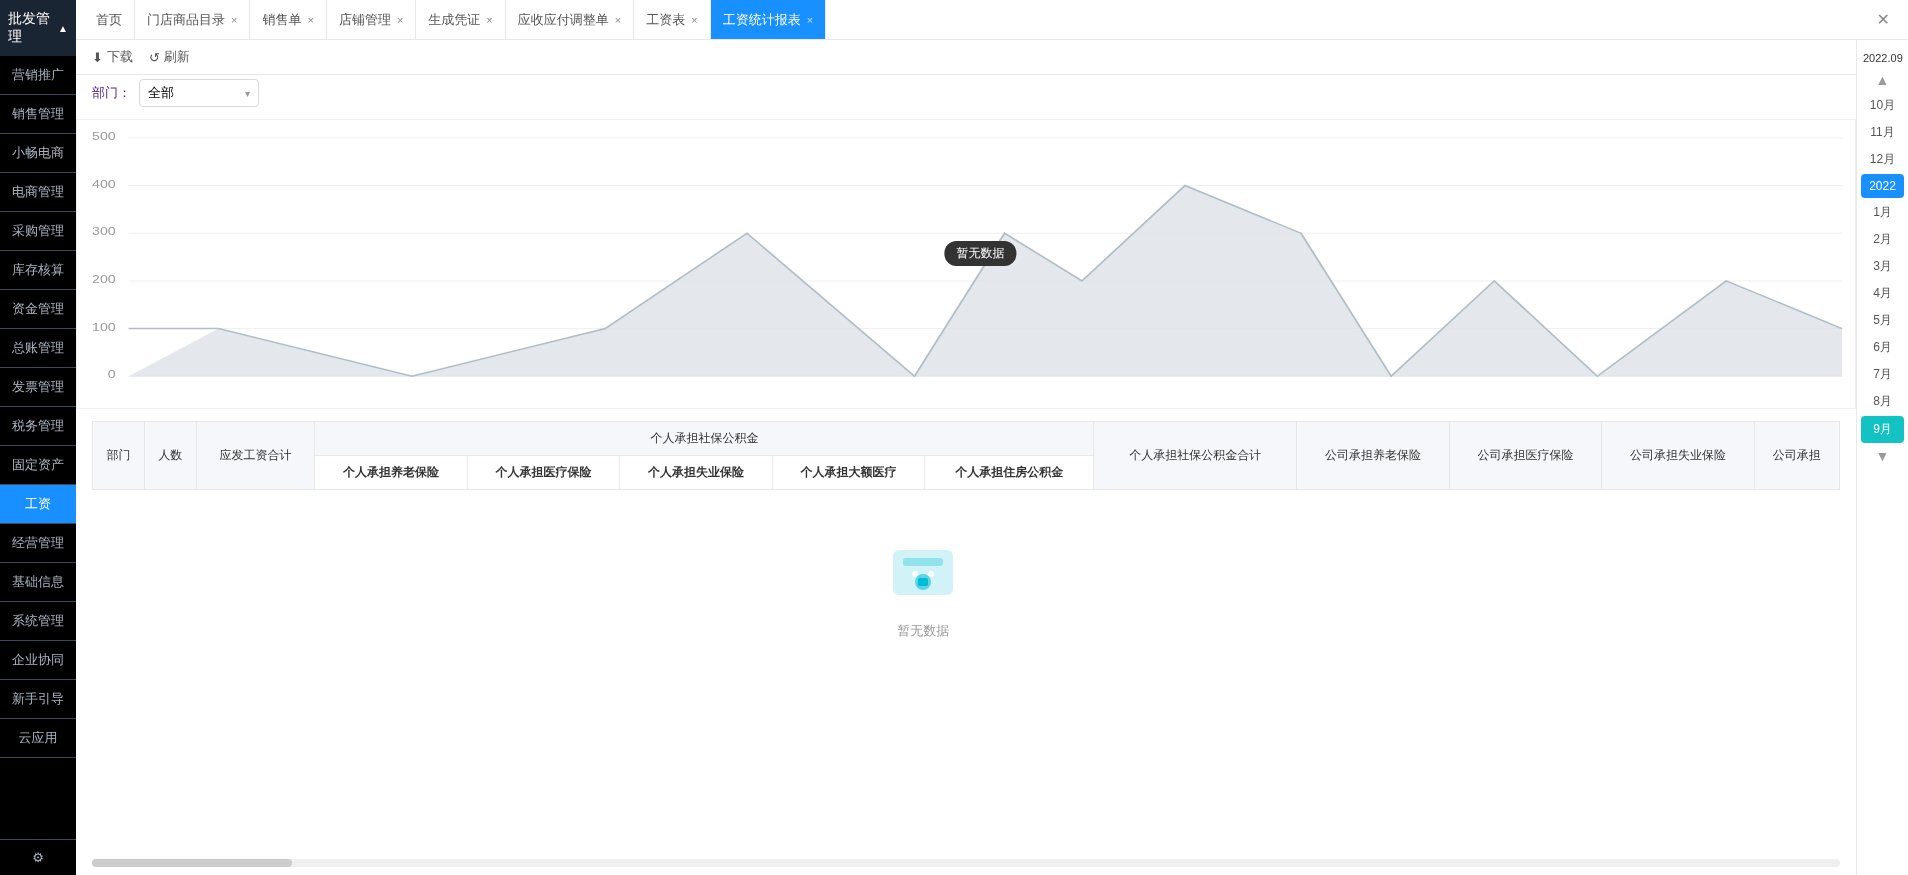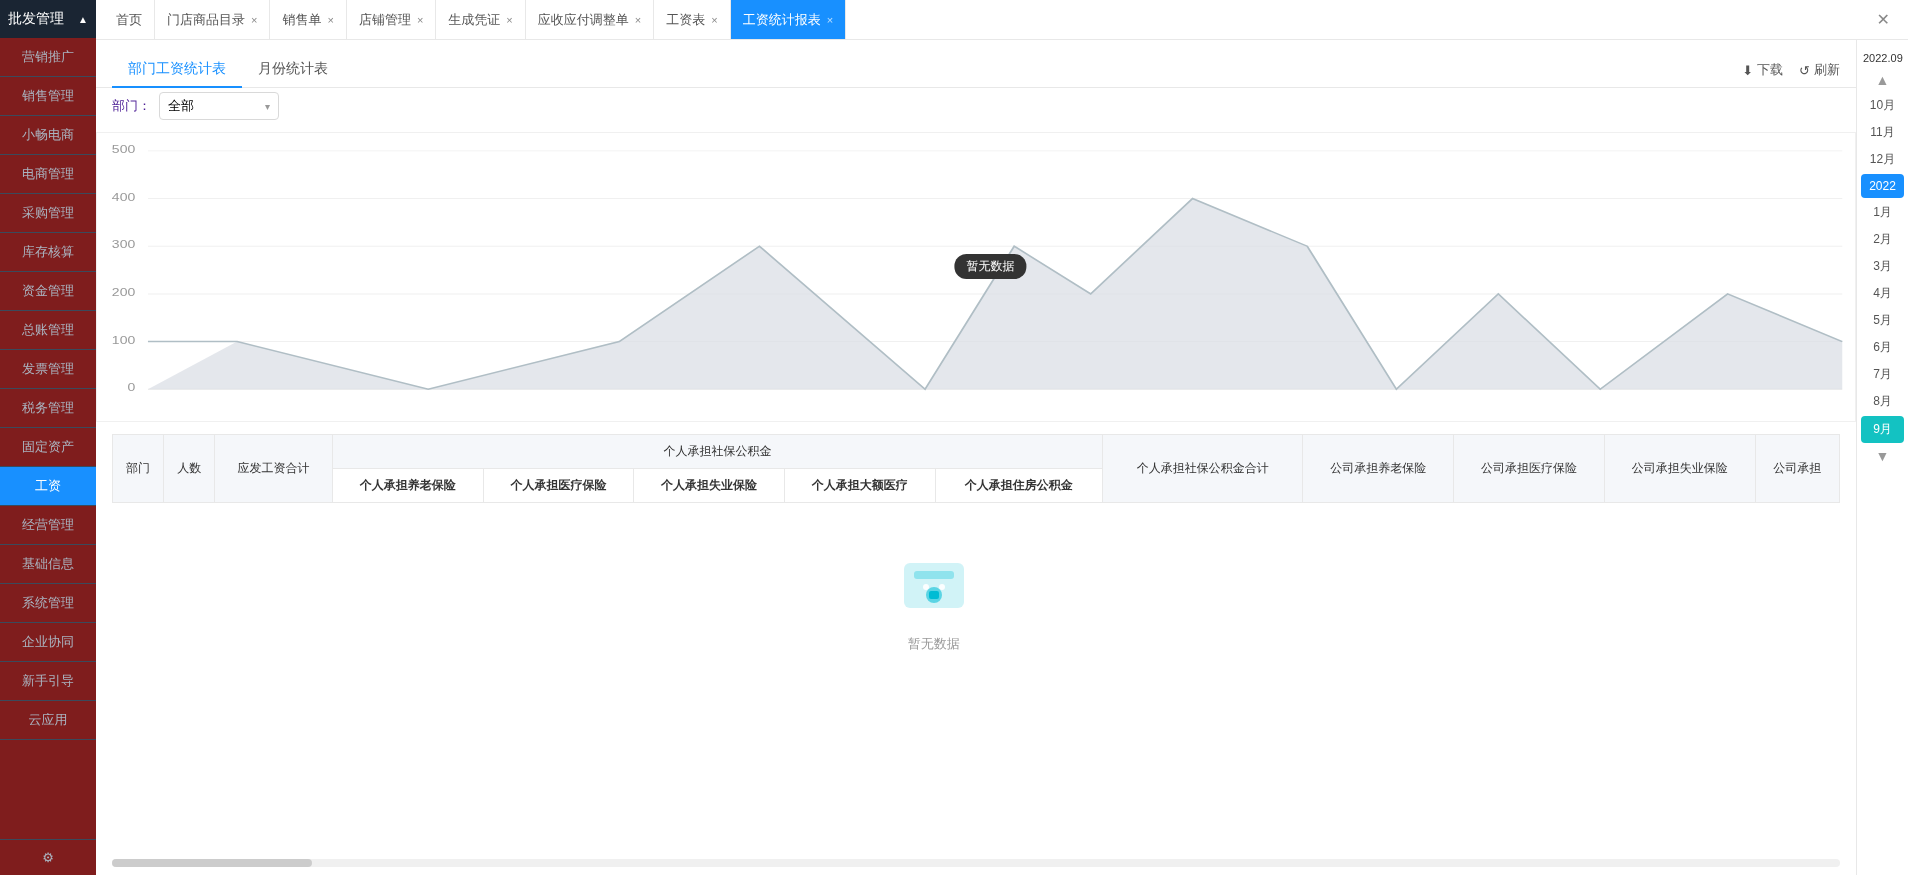--- a/index.html
+++ b/index.html
@@ -1,21 +1,21 @@
 <!DOCTYPE html>
 <html><head>
   <meta charset="utf-8">
   <style>
     * { margin: 0; padding: 0; box-sizing: border-box; }
     body { font-family: 'Microsoft YaHei', Arial, sans-serif; font-size: 13px; display: flex; height: 875px; overflow: hidden; background: #f0f2f5; }
 
     
     .sidebar {
-      width: 96px;
-      background: #7f1d1d;
+      width: 76px;
+      background: #000000;
       color: #ccc;
       display: flex;
       flex-direction: column;
       height: 100%;
       flex-shrink: 0;
     }
     .sidebar-header {
       background: #1a2533;
       color: #fff;
       padding: 10px 8px;
@@ -367,24 +367,20 @@
     <div class="tab-close-all">
       <span>✕</span>
     </div>
   </div>
 
   <div class="content">
 
     <div class="page">
 
       <div style="display:flex; align-items:flex-end; justify-content:space-between; border-bottom:1px solid #e8e8e8; padding:0 16px 0; flex-shrink:0;">
-        <div class="sub-tabs" style="border-bottom:none; padding:12px 0 0;">
-          <div class="sub-tab active">部门工资统计表</div>
-          <div class="sub-tab">月份统计表</div>
-        </div>
         <div class="toolbar" style="padding:8px 0;">
           <div class="toolbar-btn">
             <span>⬇</span>
             <span>下载</span>
           </div>
           <div class="toolbar-btn">
             <span>↺</span>
             <span>刷新</span>
           </div>
         </div>

